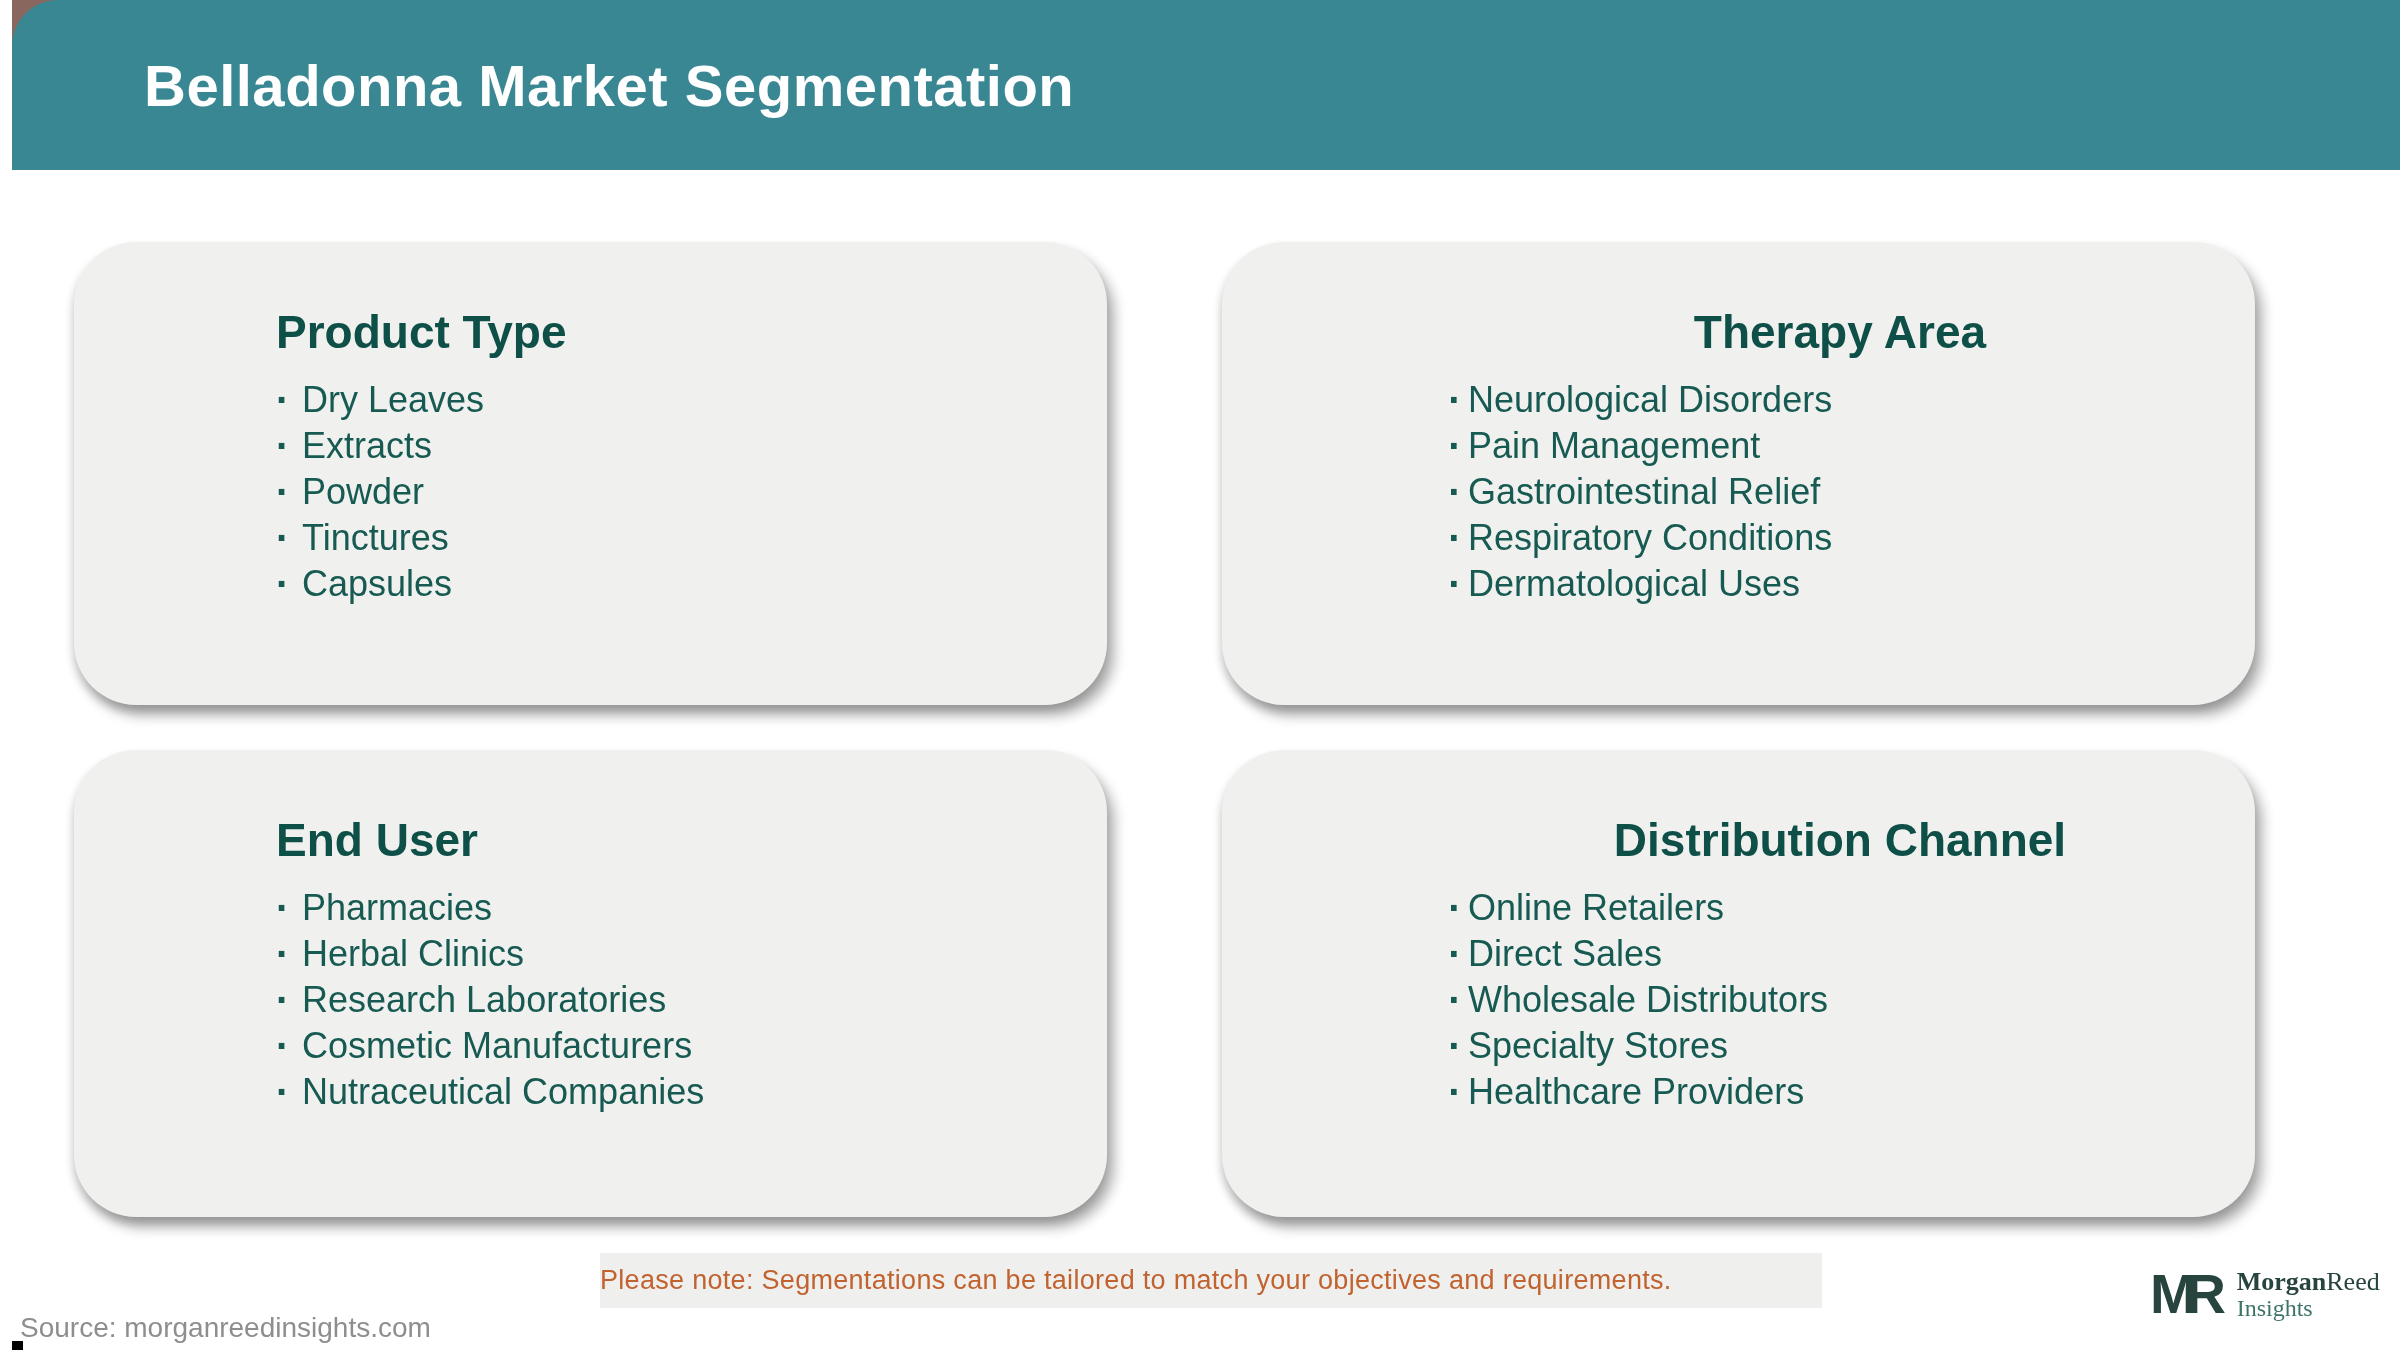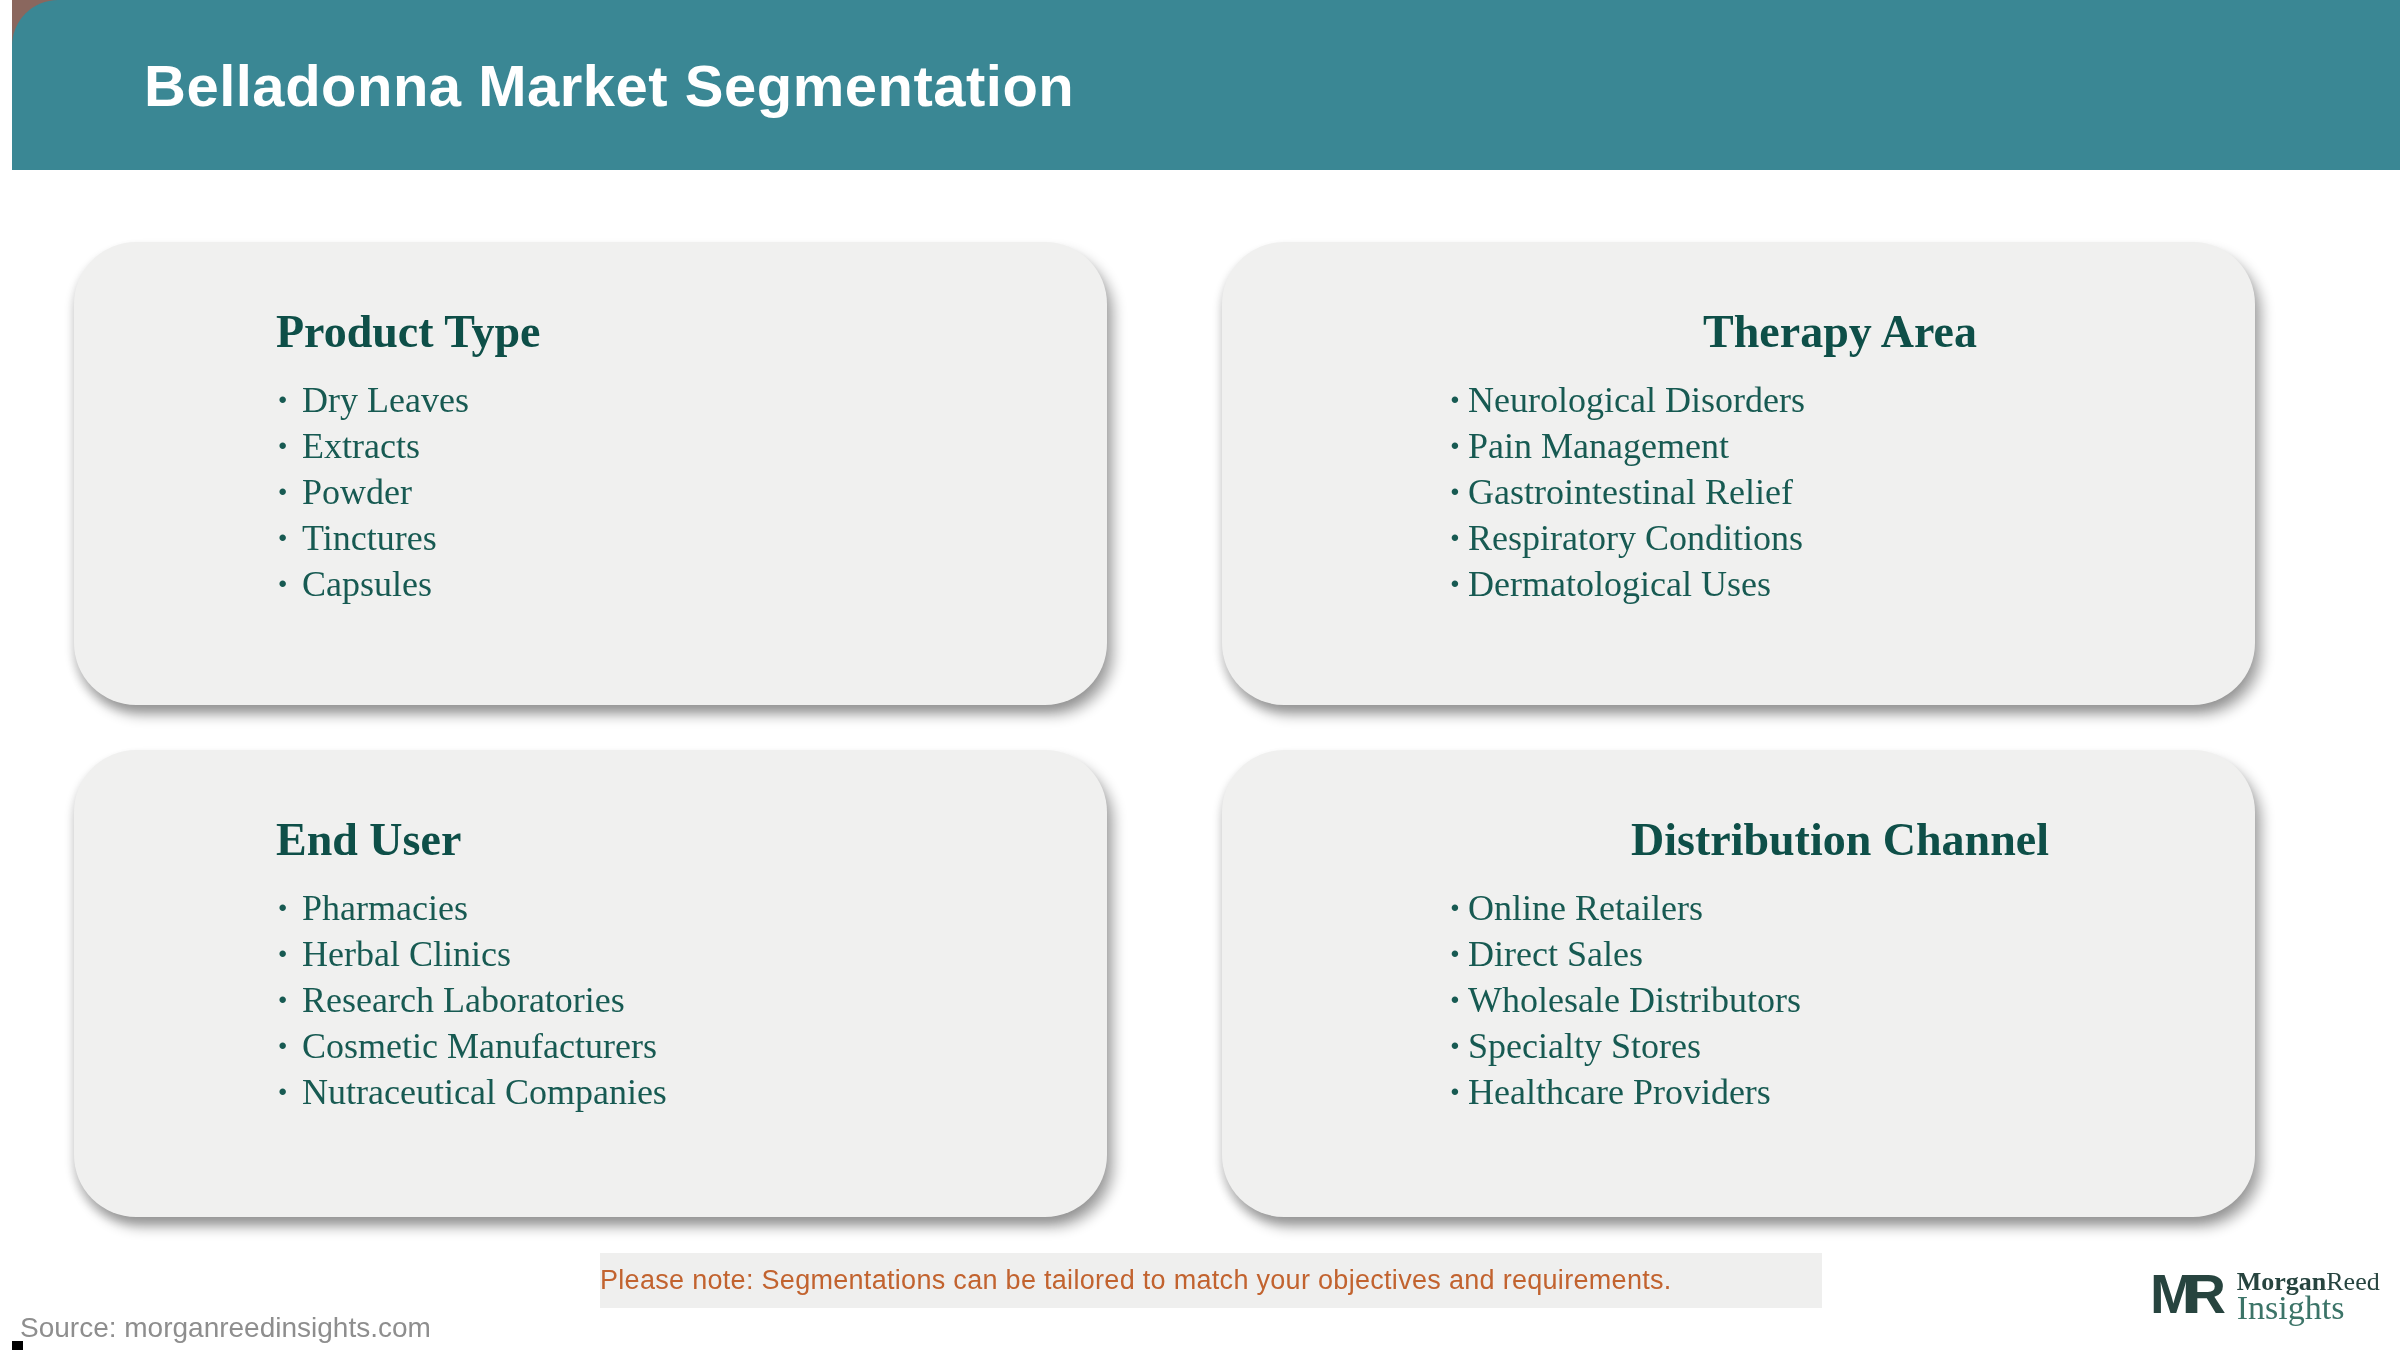--- a/index.html
+++ b/index.html
@@ -41,21 +41,20 @@
   
   .card {
     position: absolute;
     width: 1033px;
     background: var(--card_bg, #f0f0ef);
     border-radius: 62px;
     box-shadow: 7px 10px 13px rgba(0,0,0,0.33), -2px 6px 9px rgba(0,0,0,0.14);
     padding-top: 64px;
     padding-left: 202px;
     padding-right: 17px;
-    font-family: Liberation Serif, serif;
   }
   .card.col-right { padding-left: 220px; }
   .card.row-1 { top: 242px; height: 463px; }
   .card.row-2 { top: 750px; height: 467px; }
   .card.col-left  { left: 62px; }
   .card.col-right { left: 1210px; text-align: center; }
 
   .card-title {
     font-size: 46px;
     font-weight: 700;
@@ -116,21 +115,21 @@
   .logo-text { display: flex; flex-direction: column; }
   .logo-name {
     font-family: Liberation Serif, serif;
     font-size: 26px;
     line-height: 27px;
     color: var(--logo_dark, #2b4747);
   }
   .logo-name .nm-bold { font-weight: 700; }
   .logo-tagline {
     font-family: "Liberation Serif", "DejaVu Serif", serif;
-    font-size: 34px;
+    font-size: 24px;
     line-height: 26px;
     color: var(--logo_green, #3c7468);
   }
 
   
   .corner-mark {
     position: absolute;
     background: #000000;
     bottom: 0; height: 9px;
   }

